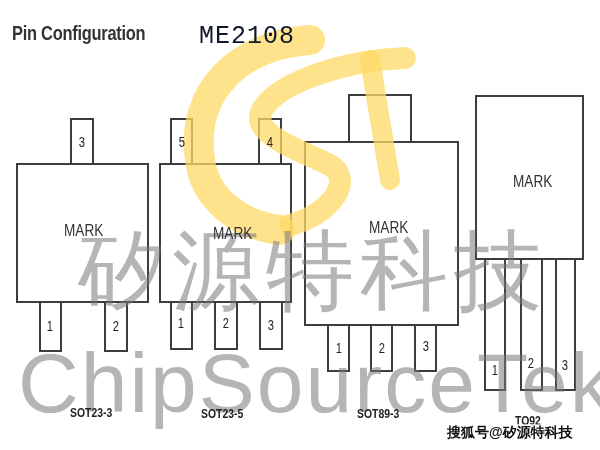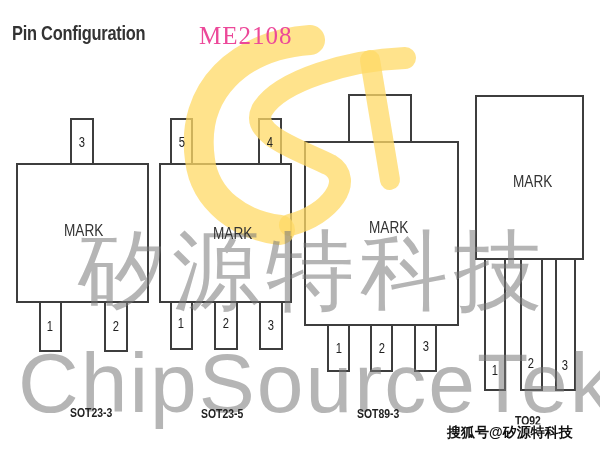--- a/index.html
+++ b/index.html
@@ -1,19 +1,19 @@
 <!DOCTYPE html>
 <html><head>
 <meta charset="utf-8">
 <style>
   html, body { margin: 0; padding: 0; background: #ffffff; }
   body { width: 600px; height: 450px; position: relative; overflow: hidden; font-family: "Liberation Sans", sans-serif; }
   .abs { position: absolute; }
   .title { left: 12px; top: 22px; font-size: 20px; font-weight: bold; color: #333; transform: scaleX(0.82); transform-origin: left top; letter-spacing: -0.3px; }
-  .part { left: 199px; top: 22px; font-family: Liberation Serif, serif; font-size: 25px; color: #ec4899; letter-spacing: 1px; }
+  .part { left: 199px; top: 22px; font-family: Liberation Mono, monospace; font-size: 25px; color: #0f172a; letter-spacing: 1px; }
   .box { position: absolute; border: 2.5px solid #3d3d3d; background: #fff; box-sizing: border-box; }
   .pin { position: absolute; border: 2px solid #3d3d3d; background: transparent; box-sizing: border-box; }
   .pinlabel { position: absolute; font-size: 14px; color: #222; transform: scaleX(0.8); }
   .mark { position: absolute; font-size: 16px; color: #333; transform: scaleX(0.85); transform-origin: left top; }
   .pkg { position: absolute; font-size: 13px; font-weight: bold; color: #222; transform: scaleX(0.8); transform-origin: left top; }
   .wm-cn { position: absolute; left: 78px; top: 212px; font-family: "DejaVu Serif", serif; font-size: 88px; color: rgba(120,120,120,0.55); letter-spacing: 6px; white-space: nowrap; pointer-events: none; }
   .wm-en { position: absolute; left: 18px; top: 335px; font-family: Liberation Sans, sans-serif; font-size: 84px; color: rgba(120,120,120,0.55); letter-spacing: 2px; white-space: nowrap; pointer-events: none; }
   .credit { position: absolute; left: 445px; top: 424px; font-size: 14px; color: #111; font-weight: bold; background: rgba(255,255,255,0.6); padding: 0 2px; }
   svg.logo { position: absolute; left: 0; top: 0; pointer-events: none; }
   .layer-shapes { z-index: 2; }

